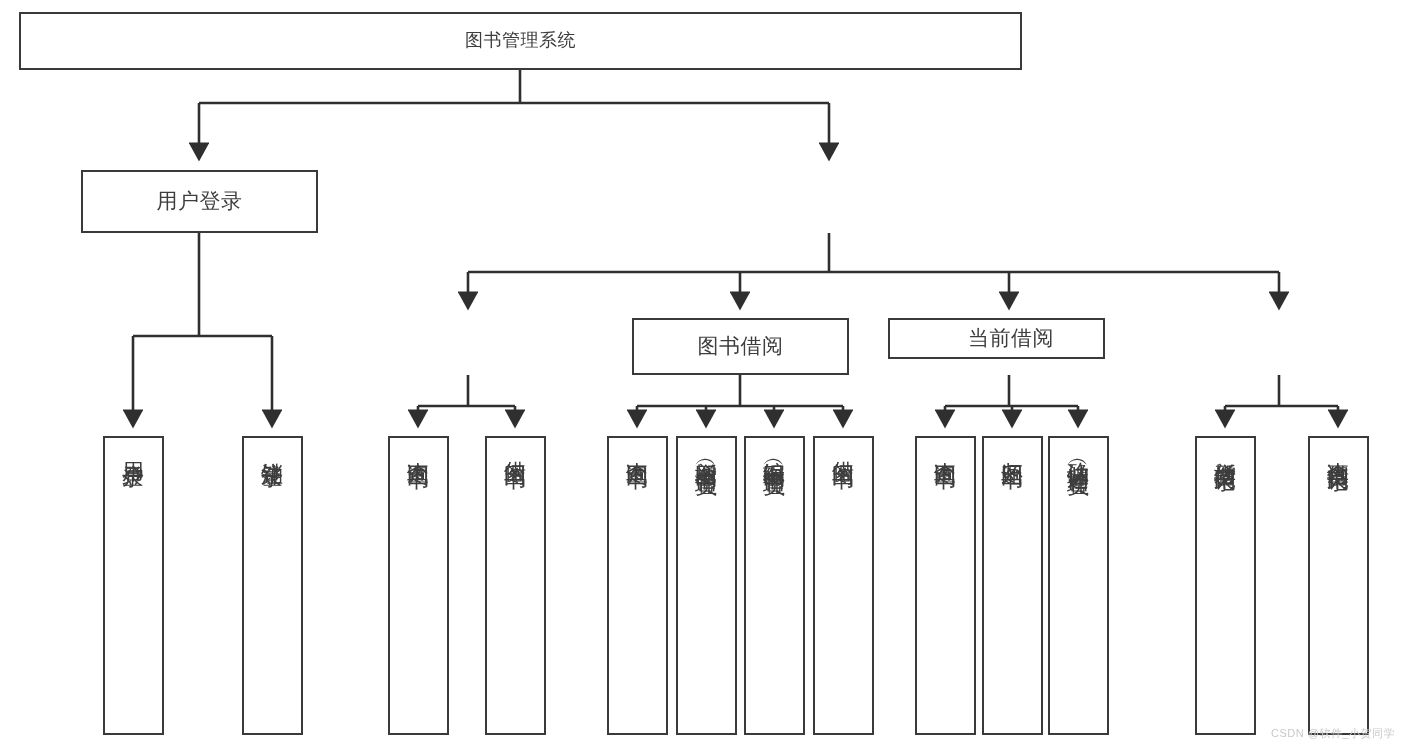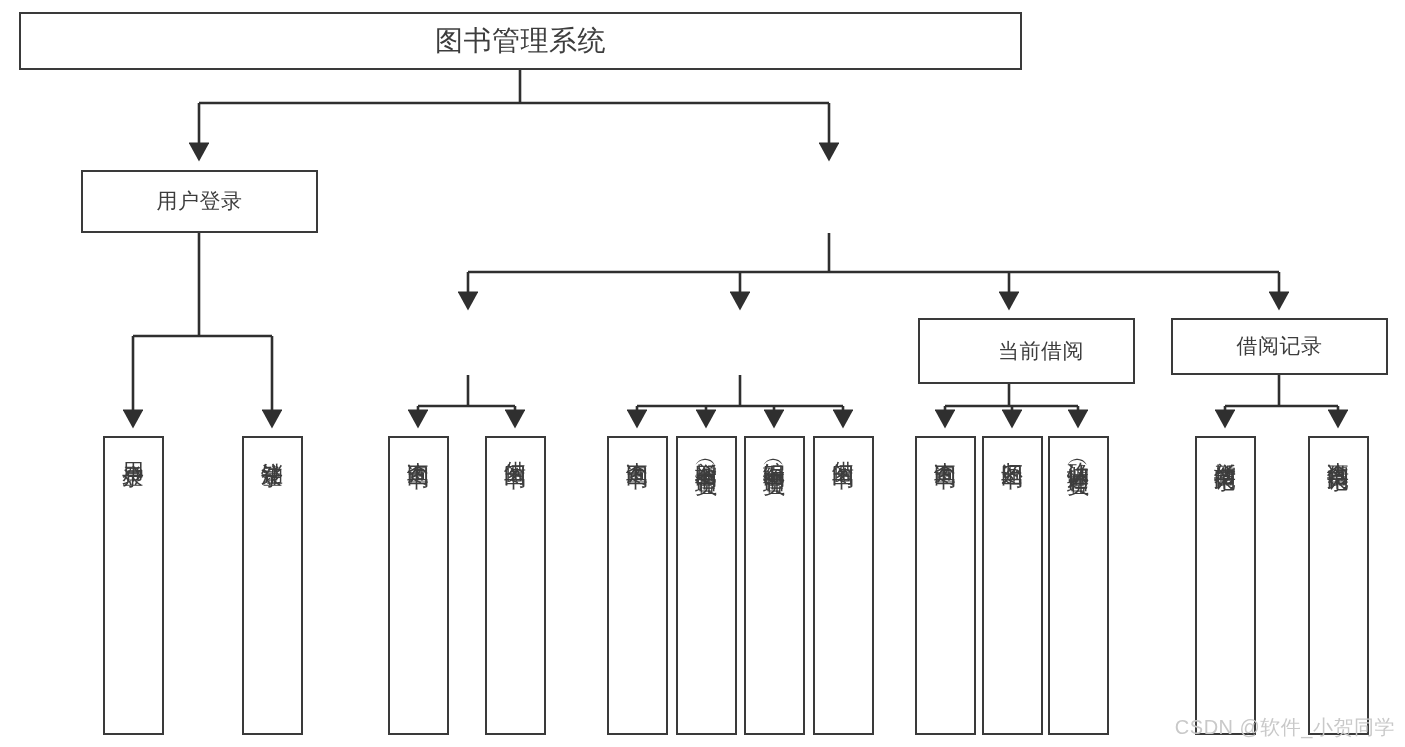--- a/index.html
+++ b/index.html
@@ -41,41 +41,41 @@
     line-height: 1.18;
     color: #3d3d3d;
     letter-spacing: 0.5px;
   }
   
   .node.h .label {
     font-size: 21px;
     white-space: nowrap;
   }
   .node.root .label {
-    font-size: 28px;
+    font-size: 18px;
   }
   
   .node.v {
     align-items: flex-start;
     justify-content: center;
     padding-top: 6px;
   }
   .node.v .label {
     writing-mode: vertical-rl;
     text-orientation: upright;
     font-size: 22px;
     line-height: 1.05;
     letter-spacing: 2px;
     white-space: nowrap;
   }
   .watermark {
     position: absolute;
     right: 10px;
     bottom: 6px;
-    font-size: 20px;
+    font-size: 11px;
     color: #c9c9c9;
     letter-spacing: 0.5px;
     z-index: 3;
     white-space: nowrap;
     font-family: "Liberation Sans", "DejaVu Sans", sans-serif;
   }
 </style>
 </head>
 <body>
 
@@ -134,28 +134,28 @@
   <div class="node root h" style="left:19px; top:12px; width:1003px; height:58px;">
     <span class="label">图书管理系统</span>
   </div>
 
   <div class="node h" style="left:81px; top:170px; width:237px; height:63px;">
     <span class="label">用户登录</span>
   </div>
 
 
 
-
-  <div class="node h" style="left:918px; top:318px; width:217px; height:66px;padding-left:29px;">
+  <div class="node h" style="left:632px; top:318px; width:217px; height:57px;">
+    <span class="label">图书借阅</span>
+  </div>
+
+  <div class="node h" style="left:888px; top:318px; width:217px; height:41px;padding-left:29px;">
     <span class="label">当前借阅</span>
   </div>
 
-  <div class="node h" style="left:1171px; top:318px; width:217px; height:57px;">
-    <span class="label">借阅记录</span>
-  </div>
 
   <div class="node v" style="left:103px; top:436px; width:61px; height:299px;">
     <span class="label">用户登录</span>
   </div>
 
   <div class="node v" style="left:242px; top:436px; width:61px; height:299px;">
     <span class="label">注销登录</span>
   </div>
 
   <div class="node v" style="left:388px; top:436px; width:61px; height:299px;">

